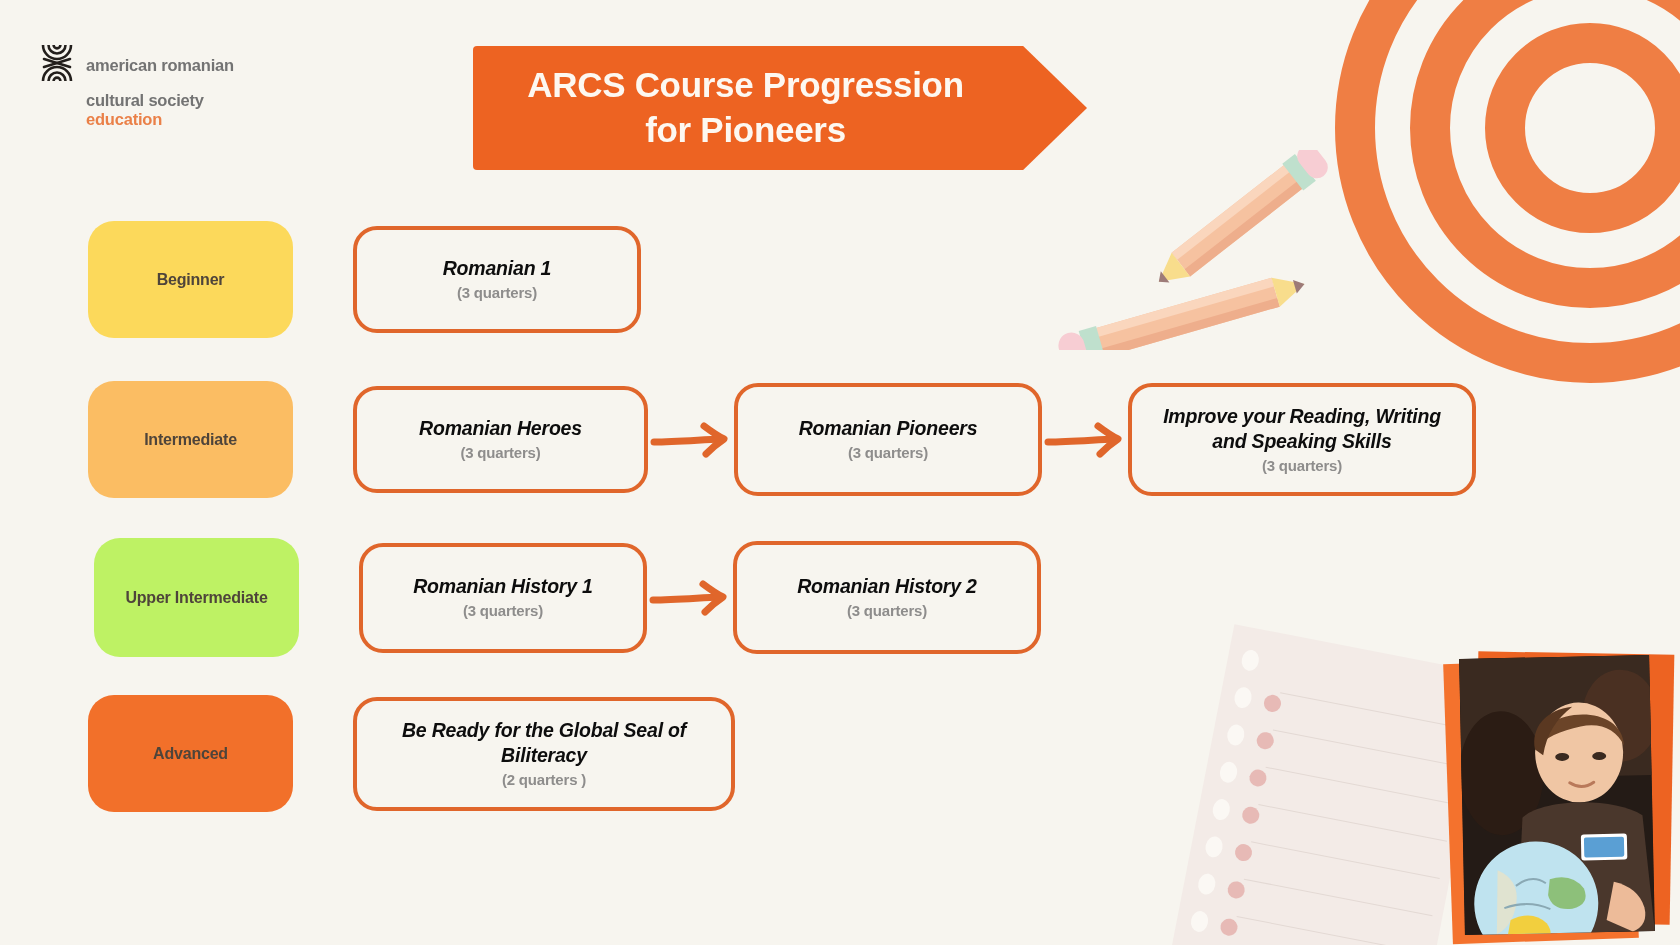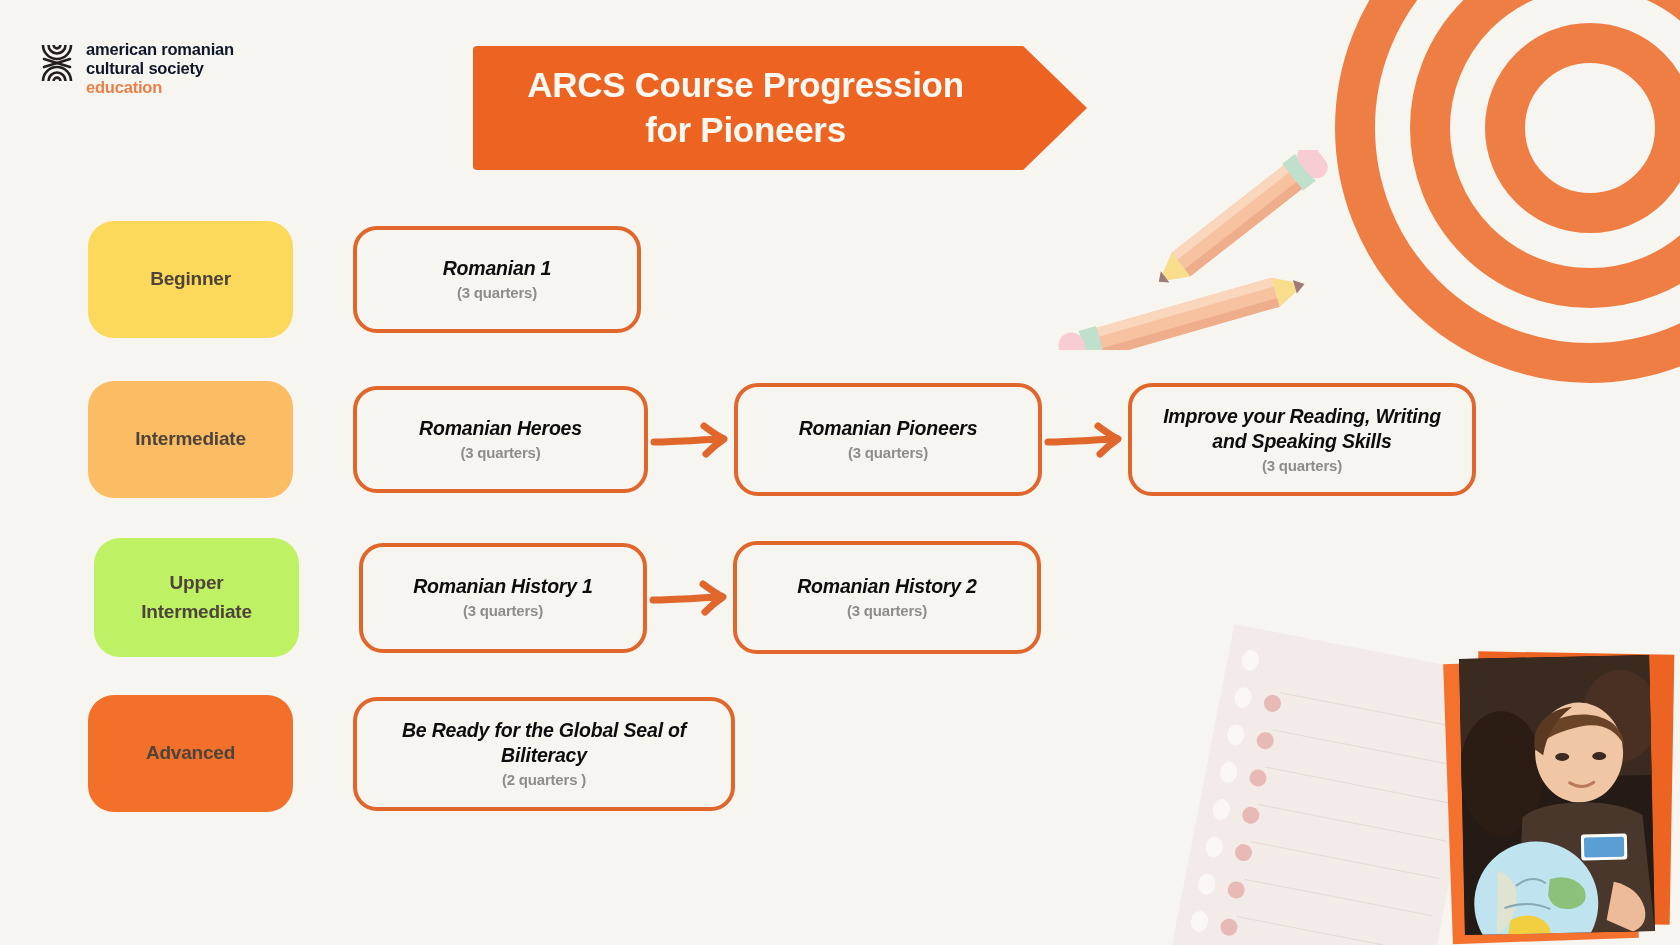--- a/index.html
+++ b/index.html
@@ -30,23 +30,24 @@
     top: 40px;
     display: flex;
     align-items: flex-start;
     gap: 12px;
   }
   .logo-mark { width: 34px; height: 42px; flex: none; margin-top: 2px; }
   .logo-text { line-height: 1.15; }
   .logo-line {
     font-size: 16.5px;
     font-weight: bold;
-    color: #0f172a;
+    color: #737373;
     letter-spacing: -0.2px;
     white-space: nowrap;
+    margin-top: 16px;
   }
   .logo-sub {
     font-size: 16.5px;
     font-weight: bold;
     color: #ea8048;
     letter-spacing: -0.2px;
   }
 
   
   .banner {
@@ -84,21 +85,21 @@
 
   .level-pill {
     width: 205px;
     flex: none;
     border-radius: 26px;
     display: flex;
     align-items: center;
     justify-content: center;
     text-align: center;
     color: #4e443a;
-    font-size: 19px;
+    font-size: 16px;
     font-weight: bold;
     line-height: 1.5;
     letter-spacing: -0.2px;
   }
 
   .course-card {
     border: 4.5px solid #e0662b;
     border-radius: 24px;
     background: transparent;
     display: flex;

